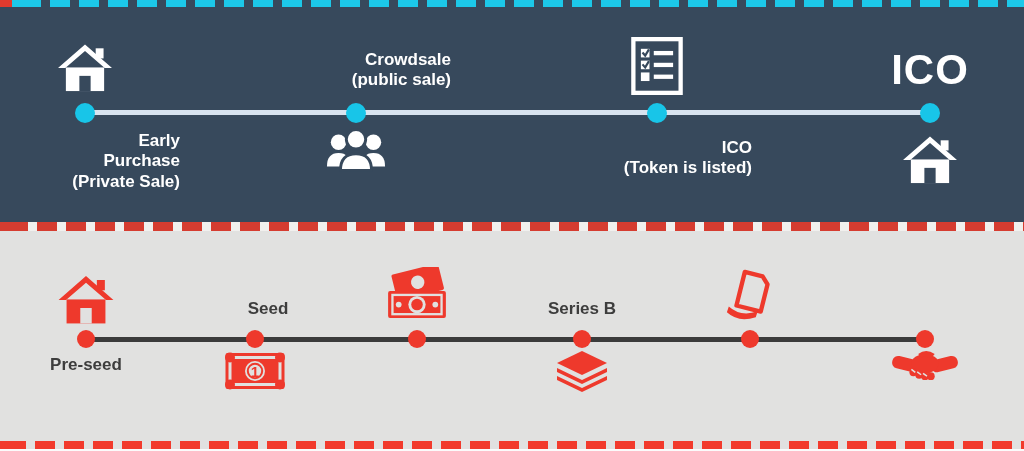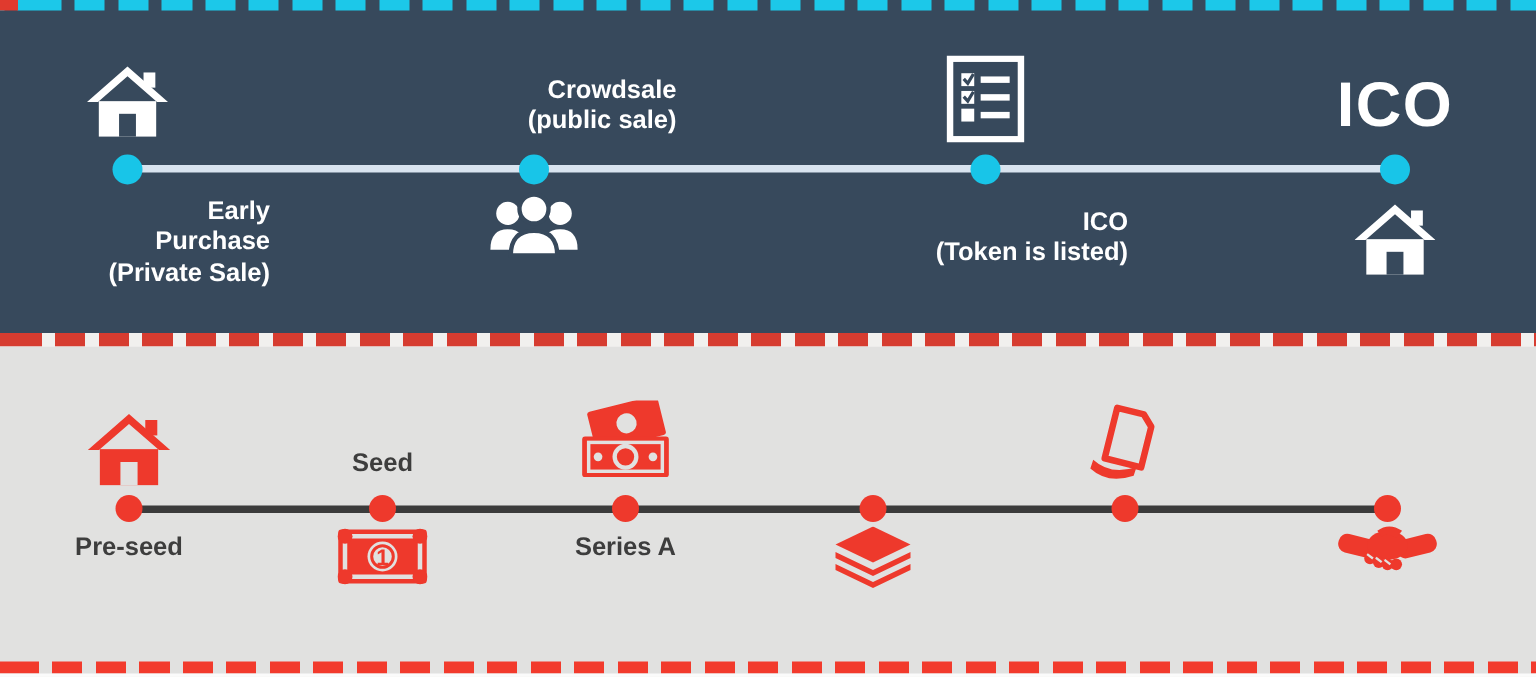--- a/index.html
+++ b/index.html
@@ -142,21 +142,21 @@
     <div class="icon" style="left:86px;top:45px">
       <svg width="56" height="48" viewBox="0 0 48 42">
         <rect class="r" x="33.5" y="3.5" width="7" height="9"></rect>
         <path class="r" d="M24 0 L48 21 L41.5 21 L24 5.8 L6.5 21 L0 21 Z"></path>
         <rect class="r" x="7" y="20.5" width="34" height="21"></rect>
         <rect class="cut-bot" x="19" y="28" width="10" height="13.5"></rect>
       </svg>
     </div>
     <div class="label-bottom" style="left:86px;top:124px">Pre-seed</div>
 
-    <div class="label-bottom" style="left:255px;top:68px">Seed</div>
+    <div class="label-bottom" style="left:268px;top:68px">Seed</div>
     <div class="icon" style="left:255px;top:120px">
       <svg width="60" height="40" viewBox="0 0 60 40">
         <rect class="r" x="0.5" y="2" width="59" height="36" rx="2"></rect>
         <rect x="5" y="6.5" width="50" height="27" fill="none" stroke="#e1e1e0" stroke-width="3"></rect>
         <circle class="r" cx="5" cy="6.5" r="5"></circle>
           <circle class="r" cx="55" cy="6.5" r="5"></circle>
         <circle class="r" cx="5" cy="33.5" r="5"></circle>
           <circle class="r" cx="55" cy="33.5" r="5"></circle>
         <circle cx="30" cy="20" r="10" fill="#e1e1e0"></circle>
         <circle cx="30" cy="20" r="7.2" fill="none" stroke="#ee392c" stroke-width="2"></circle>
@@ -171,22 +171,22 @@
           <circle cx="33" cy="16" r="7" fill="#e1e1e0"></circle>
         </g>
         <rect class="r" x="2" y="25" width="60" height="28" rx="2"></rect>
         <rect x="6.5" y="29" width="51" height="20" fill="none" stroke="#e1e1e0" stroke-width="2.4"></rect>
         <circle cx="32" cy="39" r="9" fill="#e1e1e0"></circle>
         <circle class="r" cx="32" cy="39" r="6"></circle>
         <circle cx="13" cy="39" r="3" fill="#e1e1e0"></circle>
         <circle cx="51" cy="39" r="3" fill="#e1e1e0"></circle>
       </svg>
     </div>
-    <div class="label-bottom" style="left:417px;top:124px">Series A</div>
-
+
+    <div class="label-bottom" style="left:582px;top:68px">Series B</div>
     <div class="icon" style="left:582px;top:120px">
       <svg width="54" height="42" viewBox="0 0 54 42">
         <polygon class="r" points="27,0 52,12 27,24 2,12"></polygon>
         <path class="r" d="M2 17 L27 29 L52 17 L52 21 L27 33 L2 21 Z"></path>
         <path class="r" d="M2 25 L27 37 L52 25 L52 29 L27 41 L2 29 Z"></path>
       </svg>
     </div>
 
     <div class="icon" style="left:750px;top:38px">
       <svg width="52" height="52" viewBox="0 0 52 54">

